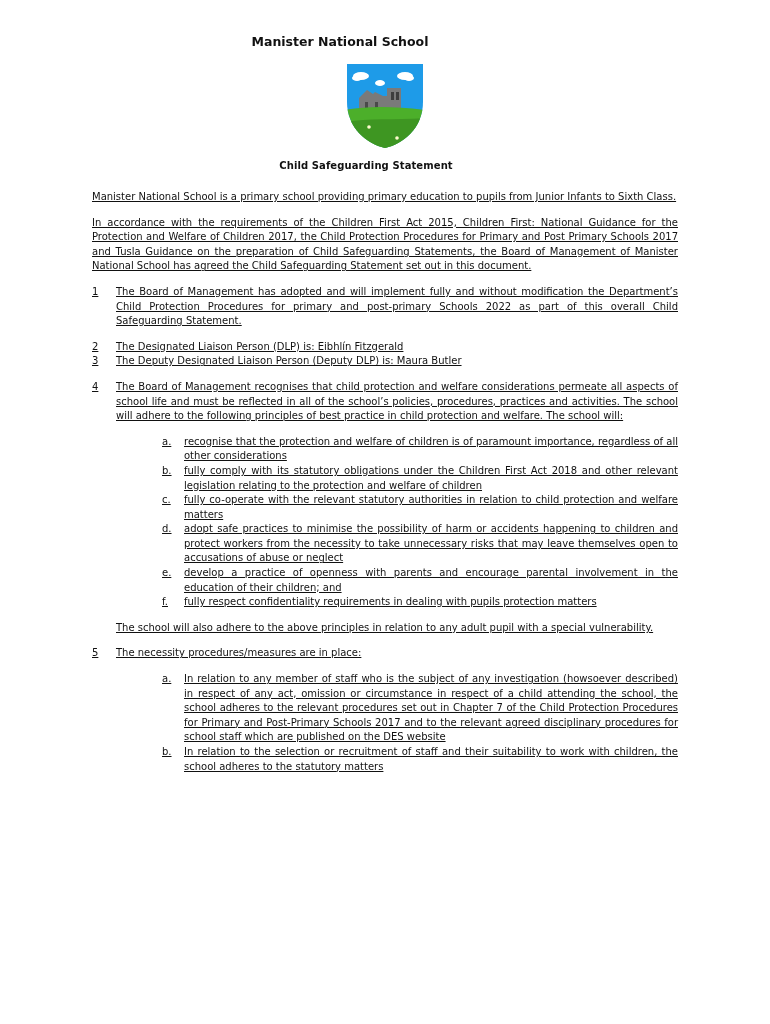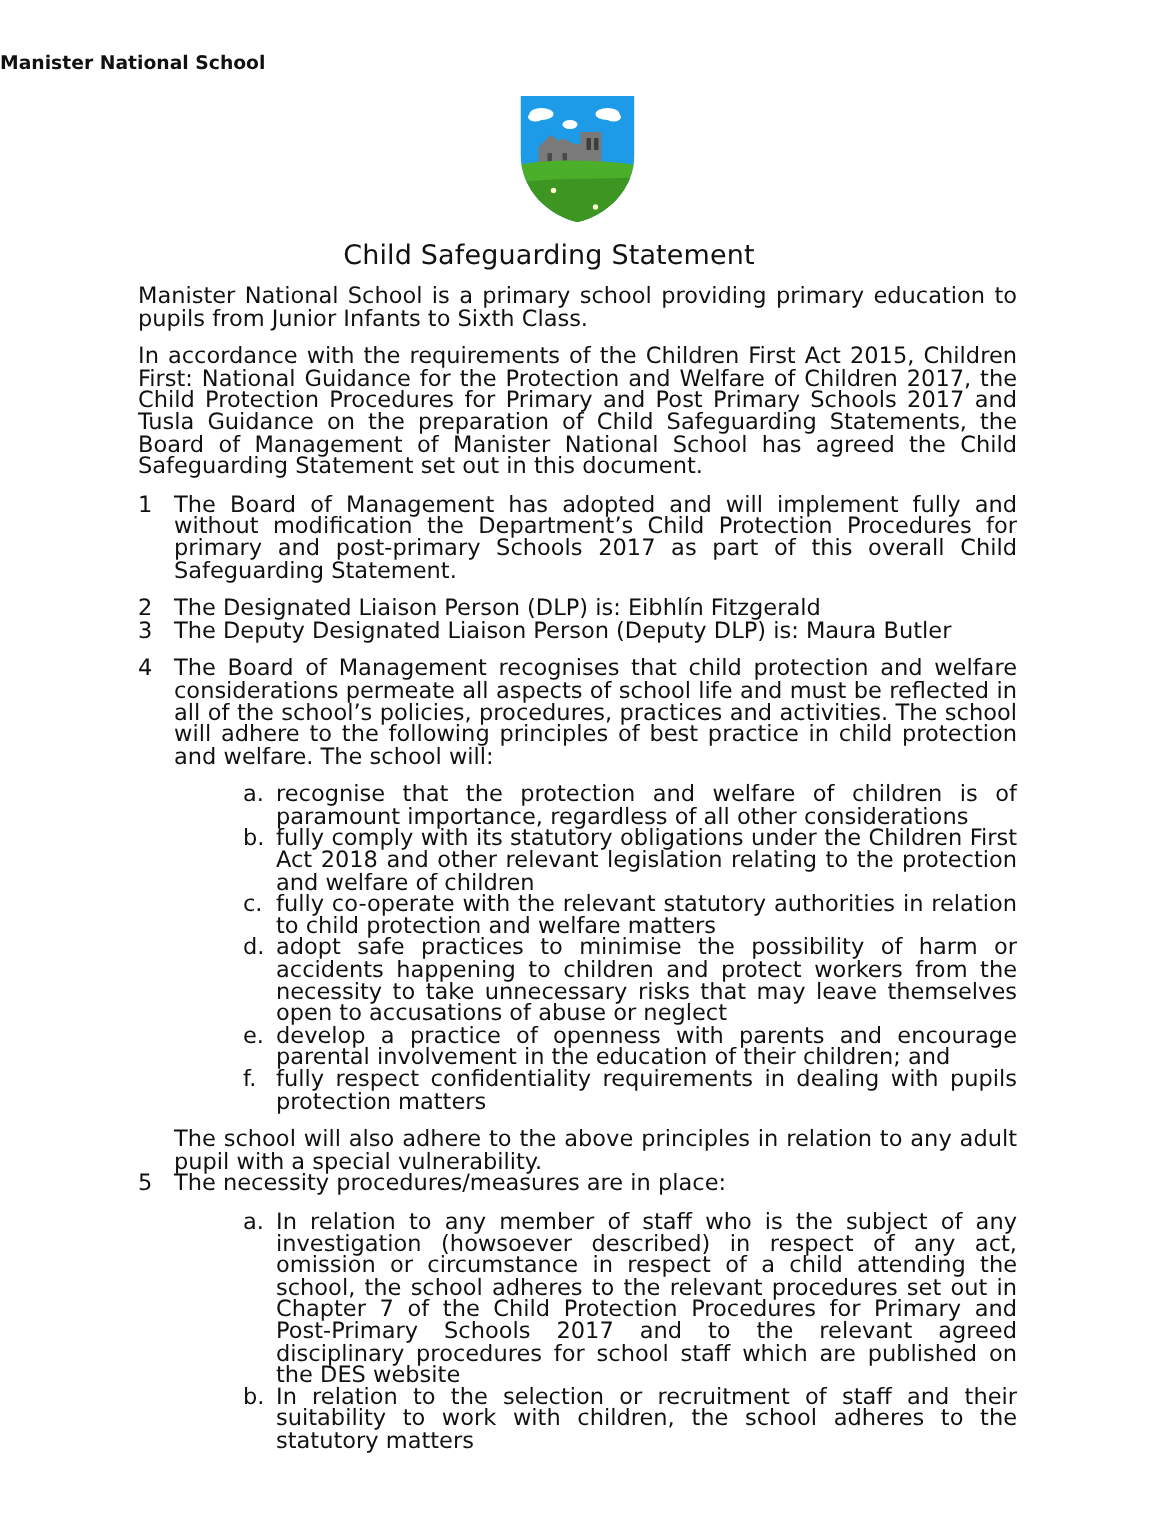--- a/index.html
+++ b/index.html
@@ -1,35 +1,35 @@
 <!DOCTYPE html>
 <html><head>
 <meta charset="utf-8">
 <style>
   html, body { margin: 0; padding: 0; background: #ffffff; }
   body { width: 770px; height: 1024px; overflow: hidden; position: relative;
          font-family: "DejaVu Sans", sans-serif; color: #111; }
   .page { position: absolute; left: 0; top: 0; width: 770px; height: 1024px; background: #fff; }
-  .school-name { position: absolute; top: 34px; left: 0; width: 680px; text-align: left;
+  .school-name { position: absolute; top: 34px; left: 0; width: 680px; text-align: center;
                  font-size: 12.5px; font-weight: bold; }
   .crest { position: absolute; left: 345px; top: 62px; width: 80px; height: 88px; }
   .title { position: absolute; top: 160px; left: 0; width: 732px; text-align: center;
-           font-size: 18px; font-weight: normal; letter-spacing: 0.1px; }
+           font-size: 10px; font-weight: bold; letter-spacing: 0.1px; }
   .body { position: absolute; left: 92px; top: 190px; width: 586px;
-          font-size: 15px; line-height: 14.6px; }
+          font-size: 10px; line-height: 14.6px; text-decoration: underline; }
   p { margin: 0 0 11px 0; text-align: justify; }
   .item { display: flex; margin-bottom: 0; }
   .num { width: 24px; flex: 0 0 24px; }
   .itext { flex: 1; text-align: justify; }
   .gap { height: 11px; }
   .sub { margin-left: 70px; margin-top: 11px; margin-bottom: 11px; }
   .sitem { display: flex; }
   .sl { width: 22px; flex: 0 0 22px; }
   .st { flex: 1; text-align: justify; }
-  .note { margin-left: 24px; text-align: justify; }
+  .note { margin-left: 24px; margin-bottom: 11px; text-align: justify; }
 </style>
 </head>
 <body>
 
 <div class="page">
 
   <div class="school-name">Manister National School</div>
 
   <div class="crest">
     <svg width="80" height="88" viewBox="0 0 80 88">
@@ -59,21 +59,21 @@
   </div>
 
   <div class="title">Child Safeguarding Statement</div>
 
   <div class="body">
     <p>Manister National School is a primary school providing primary education to pupils from Junior Infants to Sixth Class.</p>
     <p>In accordance with the requirements of the Children First Act 2015, Children First: National Guidance for the Protection and Welfare of Children 2017, the Child Protection Procedures for Primary and Post Primary Schools 2017 and Tusla Guidance on the preparation of Child Safeguarding Statements, the Board of Management of Manister National School has agreed the Child Safeguarding Statement set out in this document.</p>
 
     <div class="item">
       <span class="num">1</span>
-      <span class="itext">The Board of Management has adopted and will implement fully and without modification the Department’s Child Protection Procedures for primary and post-primary Schools 2017 as part of this overall Child Safeguarding Statement.</span>
+      <span class="itext">The Board of Management has adopted and will implement fully and without modification the Department’s Child Protection Procedures for primary and post-primary Schools 2022 as part of this overall Child Safeguarding Statement.</span>
     </div>
     <div class="gap"></div>
     <div class="item">
       <span class="num">2</span>
       <span class="itext">The Designated Liaison Person (DLP) is: Eibhlín Fitzgerald</span>
     </div>
     <div class="item">
       <span class="num">3</span>
       <span class="itext">The Deputy Designated Liaison Person (Deputy DLP) is: Maura Butler</span>
     </div>

